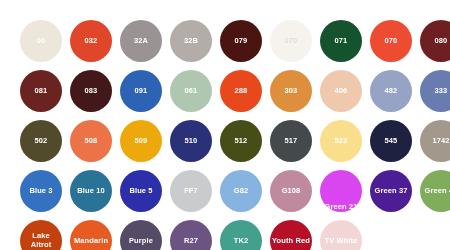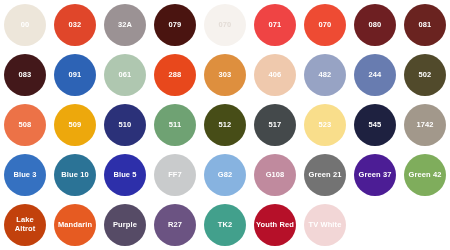--- a/index.html
+++ b/index.html
@@ -12,21 +12,21 @@
     height: 250px;
     overflow: hidden;
     font-family: "Liberation Sans", sans-serif;
   }
   #palette-grid {
     width: 394px;
     height: 250px;
     display: grid;
     grid-template-columns: repeat(9, 50px);
     grid-template-rows: repeat(5, 50px);
-    padding: 0;
+    padding: 16px;
     box-sizing: border-box;
   }
   .swatch-cell {
     width: 50px;
     height: 50px;
     display: flex;
     align-items: center;
     justify-content: center;
     box-sizing: border-box;
   }
@@ -63,31 +63,36 @@
       <div class="swatch-dot" style="background: rgb(224, 70, 42);">
         <span class="swatch-label" style="color: rgb(255, 255, 255);">032</span>
       </div>
     </div>
     <div class="swatch-cell">
       <div class="swatch-dot" style="background: rgb(155, 146, 148);">
         <span class="swatch-label" style="color: rgb(255, 255, 255);">32A</span>
       </div>
     </div>
     <div class="swatch-cell">
+      <div class="swatch-dot" style="background: rgb(179, 172, 168);">
+        <span class="swatch-label" style="color: rgb(255, 255, 255);">32B</span>
+      </div>
+    </div>
+    <div class="swatch-cell">
       <div class="swatch-dot" style="background: rgb(74, 20, 16);">
         <span class="swatch-label" style="color: rgb(255, 255, 255);">079</span>
       </div>
     </div>
     <div class="swatch-cell">
       <div class="swatch-dot" style="background: rgb(246, 242, 238);">
         <span class="swatch-label" style="color: rgb(227, 220, 214);">070</span>
       </div>
     </div>
     <div class="swatch-cell">
-      <div class="swatch-dot" style="background: #ef4444;">
+      <div class="swatch-dot" style="background: #14532d;">
         <span class="swatch-label" style="color: rgb(255, 255, 255);">071</span>
       </div>
     </div>
     <div class="swatch-cell">
       <div class="swatch-dot" style="background: rgb(238, 75, 51);">
         <span class="swatch-label" style="color: rgb(255, 255, 255);">070</span>
       </div>
     </div>
     <div class="swatch-cell">
       <div class="swatch-dot" style="background: rgb(110, 31, 34);">
@@ -129,21 +134,21 @@
         <span class="swatch-label" style="color: rgb(255, 255, 255);">406</span>
       </div>
     </div>
     <div class="swatch-cell">
       <div class="swatch-dot" style="background: rgb(151, 163, 196);">
         <span class="swatch-label" style="color: rgb(255, 255, 255);">482</span>
       </div>
     </div>
     <div class="swatch-cell">
       <div class="swatch-dot" style="background: rgb(104, 124, 176);">
-        <span class="swatch-label" style="color: rgb(255, 255, 255);">244</span>
+        <span class="swatch-label" style="color: rgb(255, 255, 255);">333</span>
       </div>
     </div>
     <div class="swatch-cell">
       <div class="swatch-dot" style="background: rgb(81, 74, 43);">
         <span class="swatch-label" style="color: rgb(255, 255, 255); text-align: right;">502</span>
       </div>
     </div>
     <div class="swatch-cell">
       <div class="swatch-dot" style="background: rgb(236, 114, 71);">
         <span class="swatch-label" style="color: rgb(255, 255, 255);">508</span>
@@ -153,25 +158,20 @@
       <div class="swatch-dot" style="background: rgb(237, 168, 12);">
         <span class="swatch-label" style="color: rgb(255, 255, 255);">509</span>
       </div>
     </div>
     <div class="swatch-cell">
       <div class="swatch-dot" style="background: rgb(43, 49, 121);">
         <span class="swatch-label" style="color: rgb(255, 255, 255);">510</span>
       </div>
     </div>
     <div class="swatch-cell">
-      <div class="swatch-dot" style="background: rgb(111, 162, 115);">
-        <span class="swatch-label" style="color: rgb(255, 255, 255);">511</span>
-      </div>
-    </div>
-    <div class="swatch-cell">
       <div class="swatch-dot" style="background: rgb(71, 77, 23);">
         <span class="swatch-label" style="color: rgb(255, 255, 255);">512</span>
       </div>
     </div>
     <div class="swatch-cell">
       <div class="swatch-dot" style="background: rgb(68, 73, 75);">
         <span class="swatch-label" style="color: rgb(255, 255, 255);">517</span>
       </div>
     </div>
     <div class="swatch-cell">
@@ -213,21 +213,21 @@
       <div class="swatch-dot" style="background: rgb(135, 179, 224);">
         <span class="swatch-label" style="color: rgb(255, 255, 255);">G82</span>
       </div>
     </div>
     <div class="swatch-cell">
       <div class="swatch-dot" style="background: rgb(192, 138, 158);">
         <span class="swatch-label" style="color: rgb(255, 255, 255);">G108</span>
       </div>
     </div>
     <div class="swatch-cell">
-      <div class="swatch-dot" style="background: #737373;">
+      <div class="swatch-dot" style="background: #d946ef; align-items: flex-end;">
         <span class="swatch-label" style="color: rgb(255, 255, 255);">Green 21</span>
       </div>
     </div>
     <div class="swatch-cell">
       <div class="swatch-dot" style="background: #4c1d95;">
         <span class="swatch-label" style="color: rgb(255, 255, 255);">Green 37</span>
       </div>
     </div>
     <div class="swatch-cell">
       <div class="swatch-dot" style="background: rgb(127, 173, 92);">

